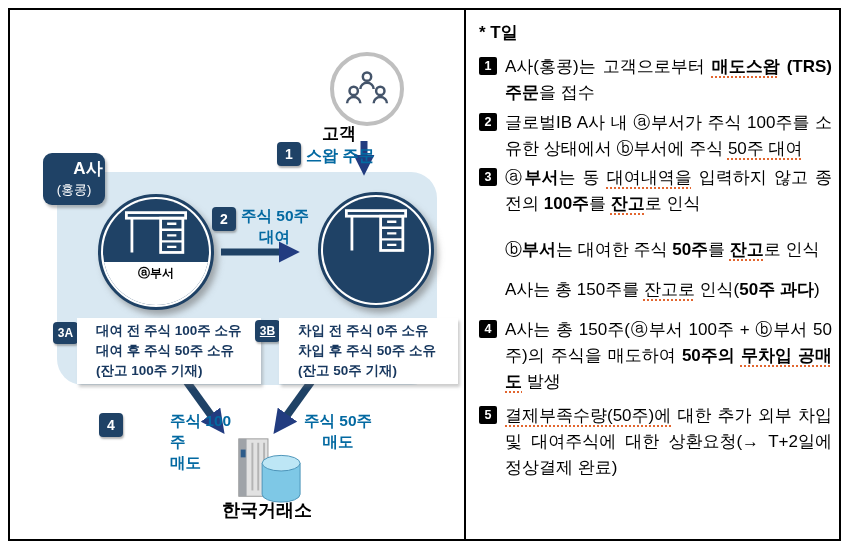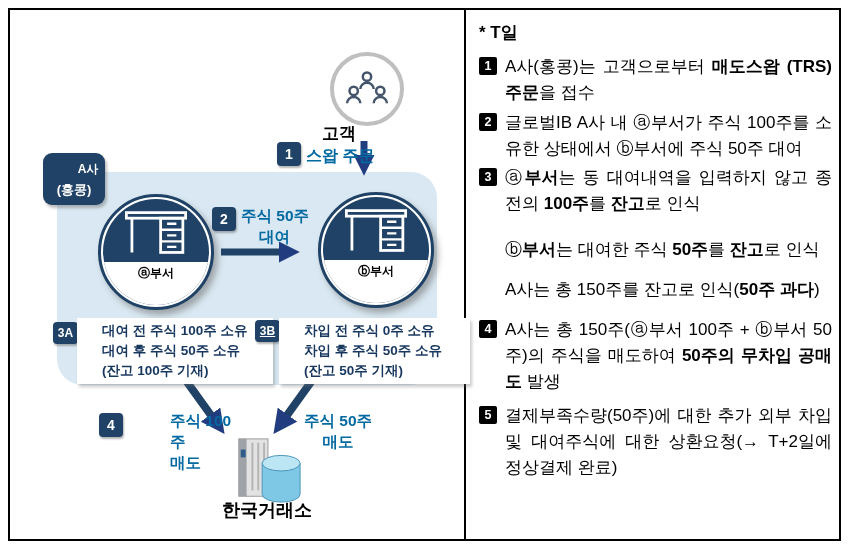--- a/index.html
+++ b/index.html
@@ -22,50 +22,50 @@
   .dbadge{position:absolute;background:#1F4266;color:#fff;font-weight:bold;border-radius:4px;
           display:flex;align-items:center;justify-content:center;z-index:4;
           box-shadow:1px 2px 2px rgba(90,90,90,.45);}
   .b24{width:24px;height:24px;font-size:14px;}
   .b3x{width:25px;height:22px;font-size:12px;}
   .dlabel{position:absolute;font-weight:bold;font-size:15.5px;line-height:21px;color:#0369a1;z-index:4;}
 
   .company-badge{position:absolute;left:43px;top:153px;width:62px;height:52px;background:#1F4266;
                  border-radius:9px;color:#fff;text-align:center;z-index:5;
                  box-shadow:2px 3px 3px rgba(90,90,90,.4);}
-  .company-badge .nm{font-size:12px;font-weight:bold;line-height:26px;margin-top:3px;padding-left:28px;}
-  .company-badge .loc{font-size:13px;font-weight:bold;line-height:16px;}
+  .company-badge .nm{font-size:17px;font-weight:bold;line-height:26px;margin-top:3px;padding-left:28px;}
+  .company-badge .loc{font-size:13px;font-weight:normal;line-height:16px;}
 
   .dept-circle{position:absolute;width:110px;height:110px;border-radius:50%;background:#fff;
                border:3px solid #1F4266;box-shadow:4px 5px 6px rgba(110,110,110,.55);z-index:2;}
   .dept-inner{position:absolute;inset:2px;border-radius:50%;background:#1F4266;overflow:hidden;}
   .dept-chord{position:absolute;left:0;right:0;bottom:0;height:40px;background:#fff;
               text-align:center;padding-top:3px;font-weight:bold;font-size:12px;}
   .desk{position:absolute;left:50%;top:9px;transform:translateX(-50%);}
 
-  .note-box{position:absolute;background:#fff;z-index:4;padding:3px 25px;
+  .note-box{position:absolute;background:#fff;z-index:4;padding:3px 19px;
             box-shadow:2px 3px 3px rgba(110,110,110,.35);
             font-size:13.5px;line-height:20px;font-weight:bold;color:#17375E;}
 
   .exch-label{position:absolute;left:200px;top:498px;width:112px;text-align:right;
               font-weight:bold;font-size:18px;font-family:Liberation Mono, monospace;}
   .exch-icon{position:absolute;left:226px;top:434px;z-index:2;}
 
   
   .notes{position:absolute;left:479px;top:21px;width:353px;font-size:17px;line-height:26px;}
   .note-block{margin:0;}
   .note-block .segs{display:inline;}
   .hdr{font-weight:bold;line-height:24px;}
   .item{position:relative;padding-left:26px;text-align:justify;}
   .subitem{position:relative;padding-left:26px;text-align:justify;}
   .marker{position:absolute;left:0;top:3px;width:18px;height:18px;background:#000;color:#fff;
           font-size:12.5px;font-weight:bold;display:flex;align-items:center;justify-content:center;
           border-radius:2px;}
   .b{font-weight:bold;}
-  .u{text-decoration-style:dotted;text-decoration-color:#E2662F;
+  .u{text-decoration:underline;text-decoration-style:dotted;text-decoration-color:#E2662F;
      text-decoration-thickness:2px;text-underline-offset:4px;}
   
   .mb9{margin-bottom:9px;}.mb4{margin-bottom:4px;}.mb3{margin-bottom:3px;}
   .mb20{margin-bottom:20px;}.mb14{margin-bottom:14px;}.mb8{margin-bottom:8px;}
 </style>
 </head>
 <body>
 
 <div class="screen">
   <div class="frame"></div>
@@ -134,21 +134,20 @@
             <rect x="3" y="5" width="64" height="6"></rect>
             <line x1="9" y1="11" x2="9" y2="48"></line>
             <rect x="40" y="11" width="24" height="37"></rect>
             <line x1="40" y1="23.5" x2="64" y2="23.5" stroke-width="2.5"></line>
             <line x1="40" y1="36" x2="64" y2="36" stroke-width="2.5"></line>
             <line x1="47" y1="17" x2="57" y2="17" stroke-width="2.5"></line>
             <line x1="47" y1="29.5" x2="57" y2="29.5" stroke-width="2.5"></line>
             <line x1="47" y1="42" x2="57" y2="42" stroke-width="2.5"></line>
           </g>
         </svg>
-        <div class="dept-chord">ⓑ부서</div>
       </div>
     </div>
 
     <div class="dbadge b24" style="left:212px;top:207px;">2</div>
     <div class="dlabel" style="left:241px;top:205px;">
       <div>주식 50주</div>
       <div style="padding-left:6px;margin-left:12px;">대여</div>
     </div>
 
     <div class="dbadge b3x" style="left:53px;top:322px;">3A</div>

